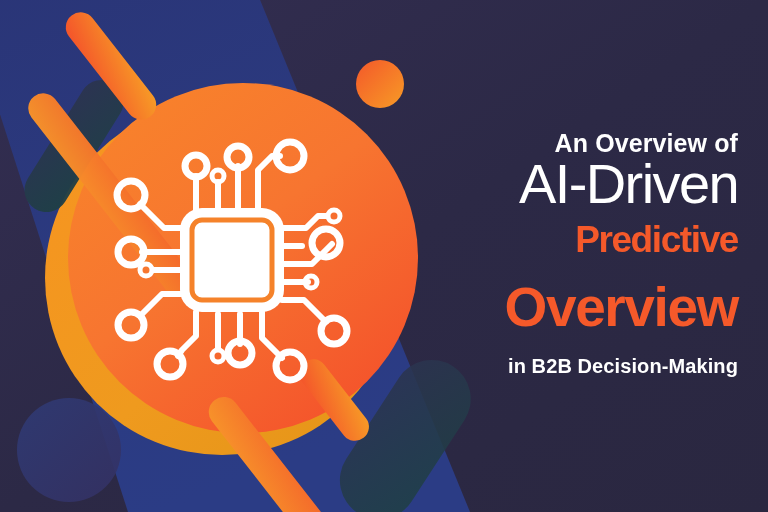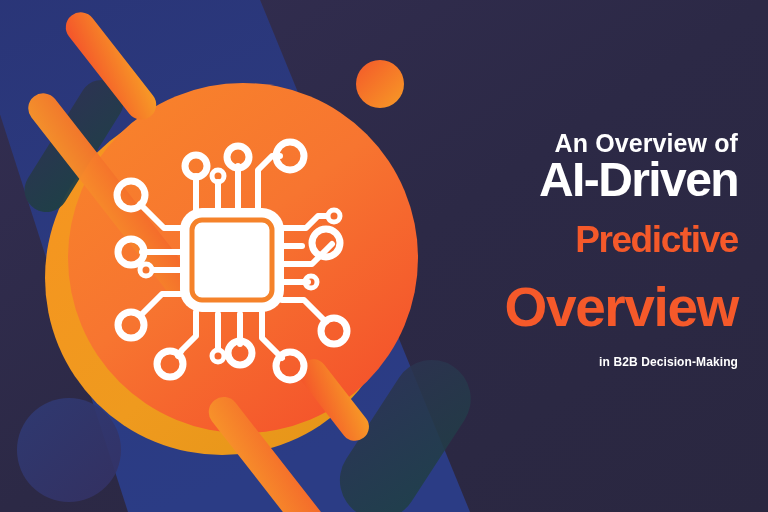--- a/index.html
+++ b/index.html
@@ -10,30 +10,30 @@
     overflow:hidden;
     font-family:"Liberation Sans", sans-serif;
     background:linear-gradient(135deg,#2e2a4c 0%,#2c2946 45%,#2a2740 100%);
   }
   .layer{position:absolute;top:0;left:0;width:768px;height:512px;}
   .txt{position:absolute;right:30px;text-align:right;white-space:nowrap;line-height:1;}
   #eyebrow{
     top:131px;font-size:25px;font-weight:bold;color:#ffffff;letter-spacing:.1px;
   }
   #line-ai{
-    top:156px;font-size:48px;font-weight:bold;color:#ffffff;letter-spacing:-1.6px;
+    top:156px;font-size:56px;font-weight:normal;color:#ffffff;letter-spacing:-1.6px;
   }
   #line-pred{
     top:221px;font-size:37px;font-weight:bold;color:#f5592a;letter-spacing:-1.4px;
   }
   #line-anal{
     top:280px;font-size:55px;font-weight:bold;color:#f5592a;letter-spacing:-1.4px;
   }
   #subline{
-    top:356px;font-size:12px;font-weight:bold;color:#ffffff;letter-spacing:.1px;text-align:center;
+    top:356px;font-size:20px;font-weight:bold;color:#ffffff;letter-spacing:.1px;text-align:center;
   }
 </style>
 </head>
 <body>
 
 <div id="banner">
 
   <svg class="layer" viewBox="0 0 768 512" width="768" height="512" aria-hidden="true">
     <defs>
       <linearGradient id="bgGrad" x1="0" y1="0" x2="1" y2="1">

